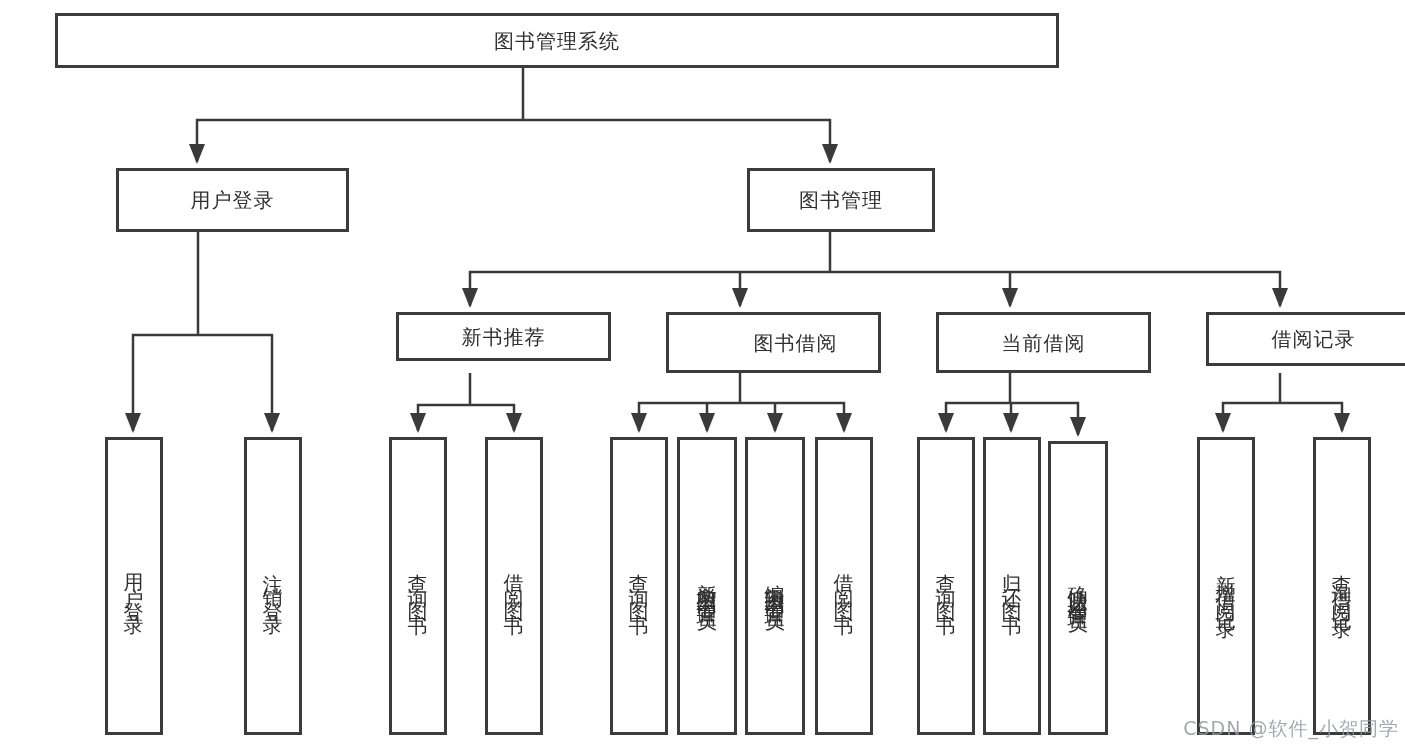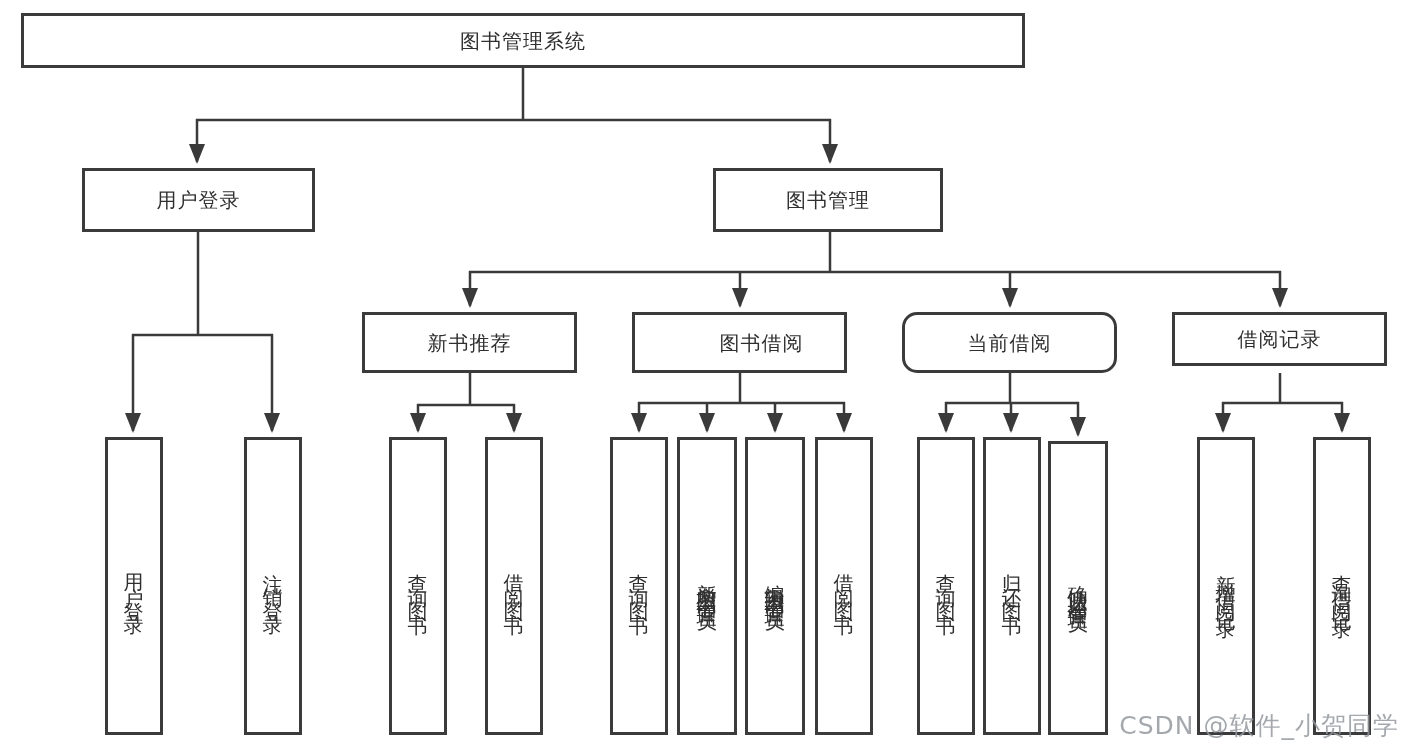--- a/index.html
+++ b/index.html
@@ -29,39 +29,39 @@
     border: 3px solid #3b3b3b;
     background: #ffffff;
     color: #2f2f2f;
     display: flex;
     align-items: center;
     justify-content: center;
     font-size: 20px;
     line-height: 1;
     white-space: nowrap;
   }
-  .hbox { letter-spacing: 1px; }
+  .hbox { letter-spacing: 1px; margin-left: 34px; }
   .vbox {
     writing-mode: vertical-rl;
     text-orientation: mixed;
     top: 437px;
     width: 58px;
     height: 298px;
   }
   .ls4 { letter-spacing: 14px; }
   .ls6 { letter-spacing: 9px; }
   .ls9 { letter-spacing: 4px; }
 
   
   .b-root   { left: 21px;   top: 13px;  width: 1004px; height: 55px; }
   .b-login  { left: 82px;   top: 168px; width: 233px;  height: 64px; }
-  .b-mgmt   { left: 713px;  top: 168px; width: 230px;  height: 64px; }
-  .b-rec    { left: 362px;  top: 312px; width: 215px;  height: 61px; }
+  .b-mgmt   { left: 713px;  top: 168px; width: 188px;  height: 64px; }
+  .b-rec    { left: 362px;  top: 312px; width: 215px;  height: 49px; }
   .b-borrow { left: 632px;  top: 312px; width: 215px;  height: 61px; padding-left: 44px; }
-  .b-cur    { left: 902px;  top: 312px; width: 215px;  height: 61px; border-radius: 15px; }
+  .b-cur    { left: 902px;  top: 312px; width: 215px;  height: 61px; }
   .b-record { left: 1172px; top: 312px; width: 215px;  height: 54px; }
 
   
   .lf0  { left: 105px; }
   .lf1  { left: 244px; }
   .lf2  { left: 389px; }
   .lf3  { left: 485px; }
   .lf4  { left: 610px; }
   .lf5  { left: 677px; width: 60px; }
   .lf6  { left: 745px; width: 60px; }
@@ -69,21 +69,21 @@
   .lf8  { left: 917px; }
   .lf9  { left: 983px; }
   .lf10 { left: 1048px; width: 60px; top: 441px; height: 294px; }
   .lf11 { left: 1197px; }
   .lf12 { left: 1313px; }
 
   .watermark {
     position: absolute;
     right: 6px;
     bottom: 5px;
-    font-size: 25px;
+    font-size: 19px;
     color: rgba(148, 153, 159, 0.85);
     letter-spacing: 1px;
   }
 </style>
 </head>
 <body>
 
 <div class="canvas">
 
   <svg class="connectors" viewBox="0 0 1405 747" xmlns="http://www.w3.org/2000/svg">

